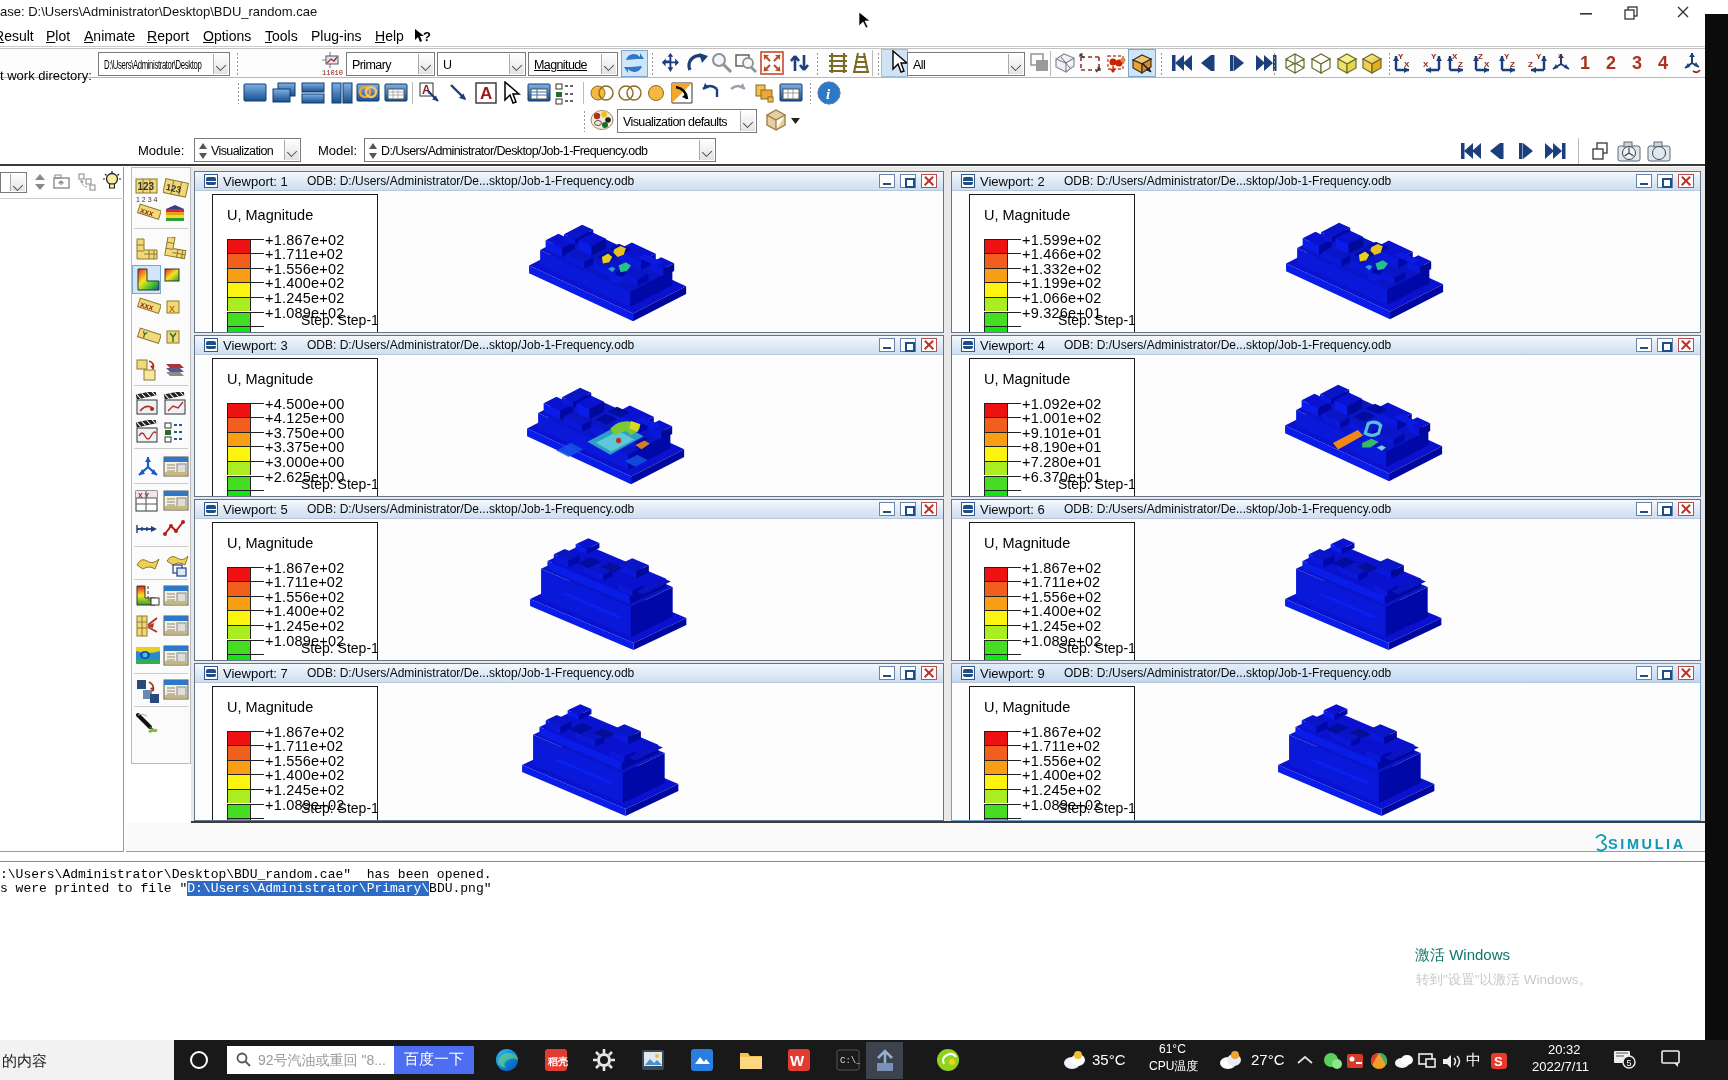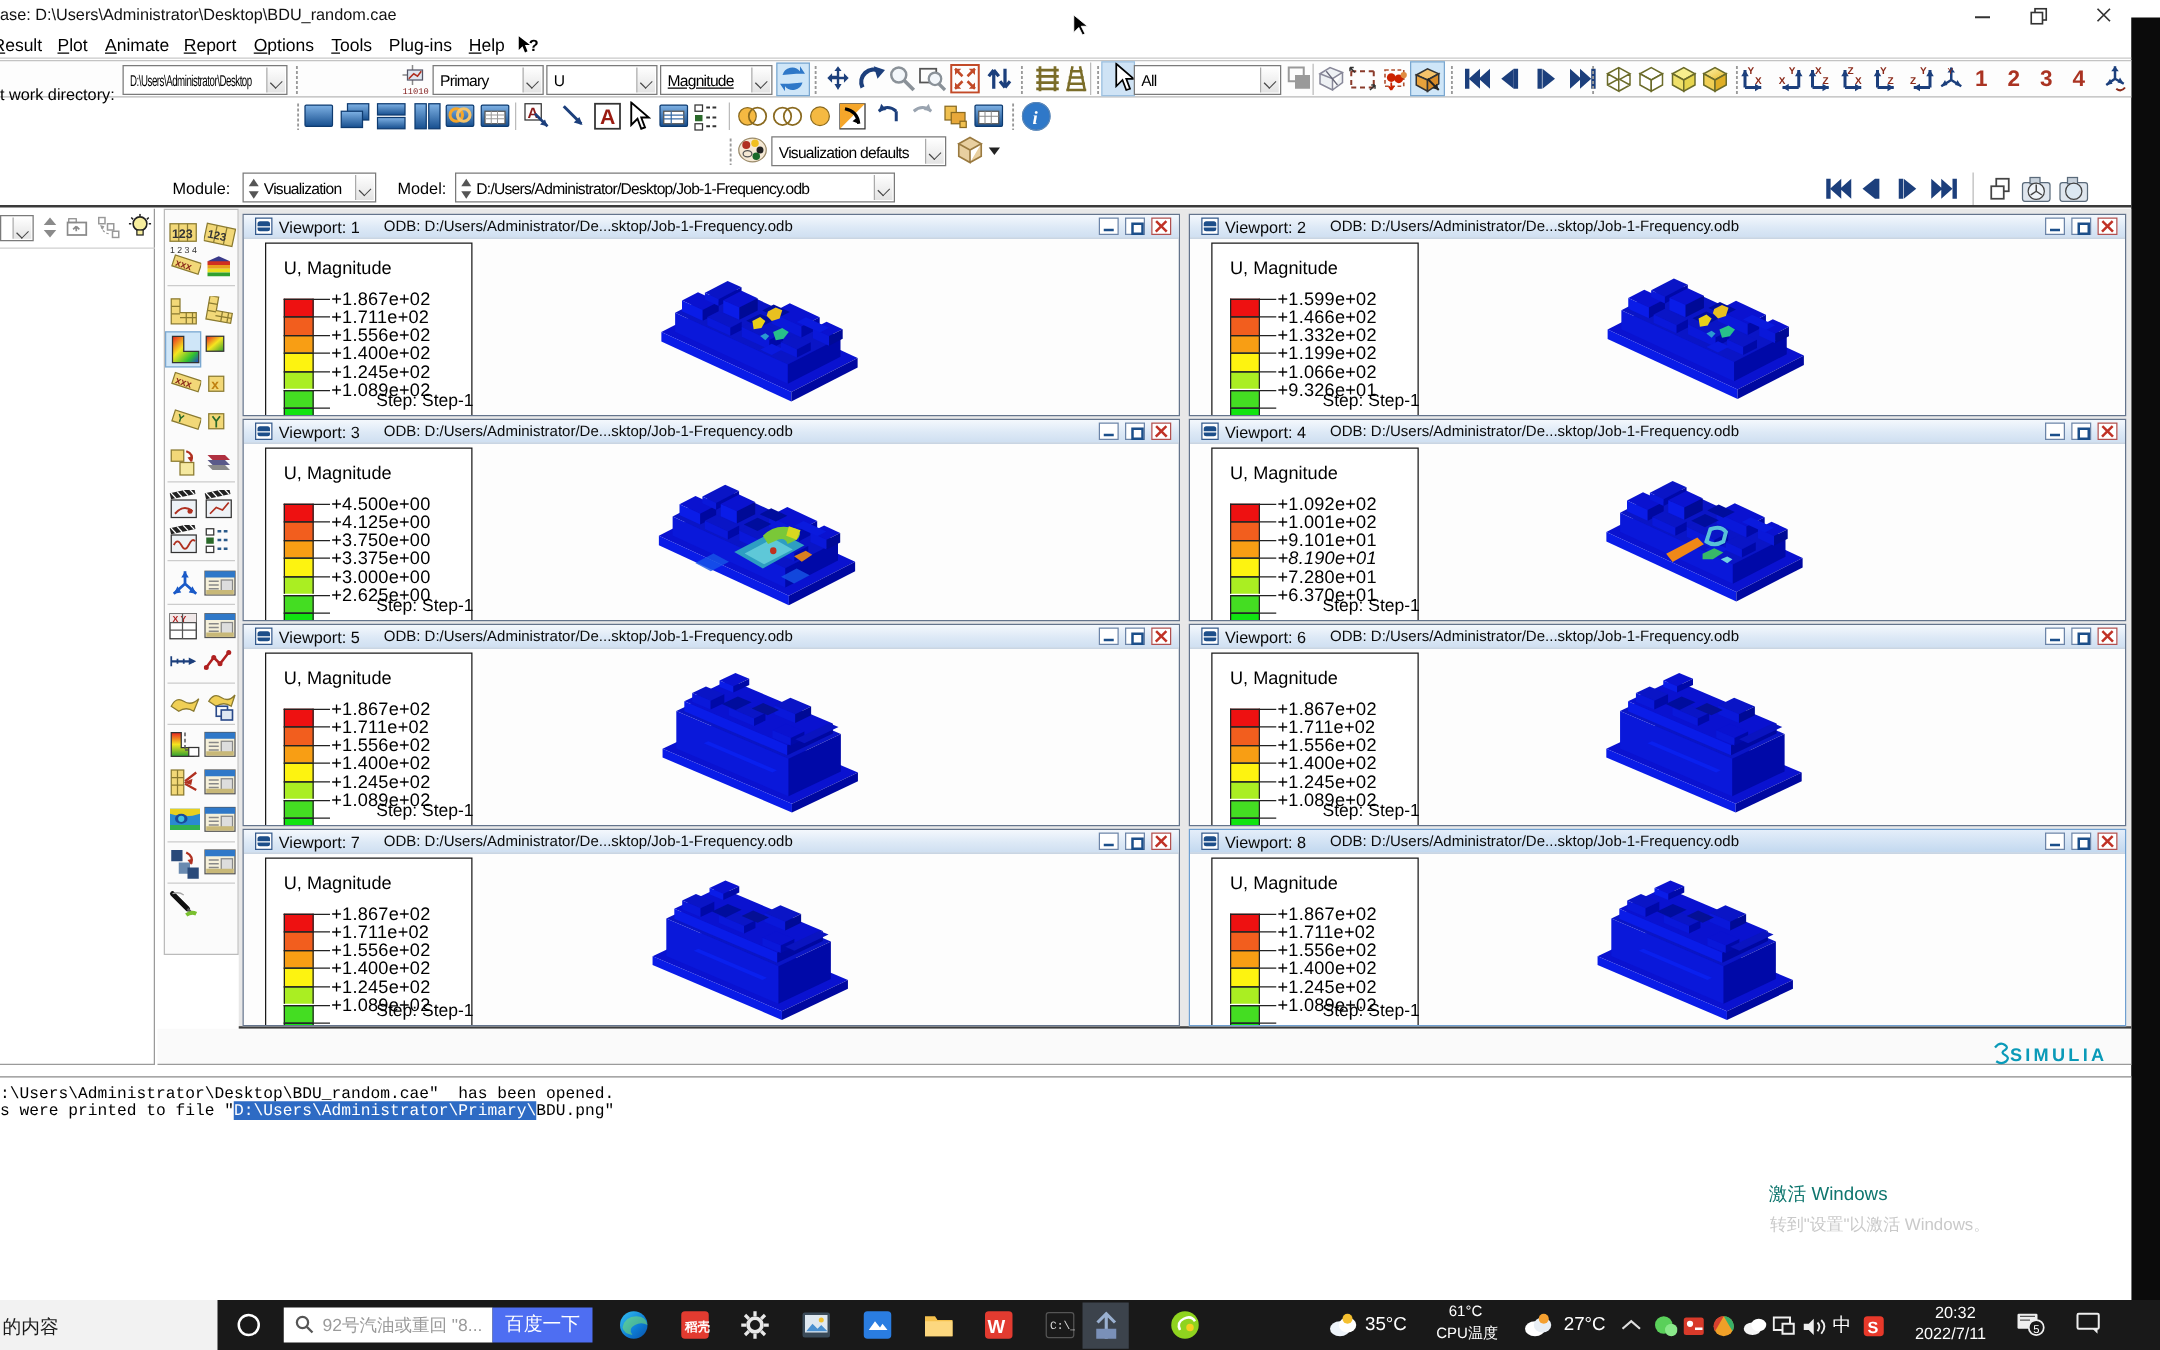--- a/index.html
+++ b/index.html
@@ -990,21 +990,21 @@
       <div class="ltk" style="top:43.5px;"></div>
       <div class="ltk" style="top:58.1px;"></div>
       <div class="ltk" style="top:72.7px;"></div>
       <div class="ltk" style="top:87.3px;"></div>
       <div class="ltk" style="top:101.9px;"></div>
       <div class="ltk" style="top:116.5px;"></div>
       <div class="ltk" style="top:131.1px;"></div>
       <div class="lvl" style="top:36.5px;">+1.092e+02</div>
       <div class="lvl" style="top:51.1px;">+1.001e+02</div>
       <div class="lvl" style="top:65.7px;">+9.101e+01</div>
-      <div class="lvl" style="top:80.3px;font-style:italic;">+8.190e+01</div>
+      <div class="lvl" style="top:80.3px;">+8.190e+01</div>
       <div class="lvl" style="top:94.9px;">+7.280e+01</div>
       <div class="lvl" style="top:109.5px;">+6.370e+01</div>
     </div>
     <div class="step" style="top:140px;">Step: Step-1</div>
   </div>
 <div class="vp" style="left:194px;top:499px;width:750px;height:162px;border:1px solid #64748c;">
     <div class="tbar" style=""></div>
     <div class="vicon"></div>
     <div class="vtitle">Viewport: 5</div>
     <div class="vodb">ODB: D:/Users/Administrator/De...sktop/Job-1-Frequency.odb</div>
@@ -1113,21 +1113,21 @@
       <div class="lvl" style="top:65.7px;">+1.556e+02</div>
       <div class="lvl" style="top:80.3px;">+1.400e+02</div>
       <div class="lvl" style="top:94.9px;">+1.245e+02</div>
       <div class="lvl" style="top:109.5px;">+1.089e+02</div>
     </div>
     <div class="step" style="top:136px;">Step: Step-1</div>
   </div>
 <div class="vp" style="left:951px;top:663px;width:750px;height:158px;border:1px solid #6f9fd0;">
     <div class="tbar" style="background:linear-gradient(#e4eefa,#c2d8ef);"></div>
     <div class="vicon"></div>
-    <div class="vtitle">Viewport: 8</div>
+    <div class="vtitle">Viewport: 9</div>
     <div class="vodb">ODB: D:/Users/Administrator/De...sktop/Job-1-Frequency.odb</div>
     <div class="vbtn mn" style="right:48px;"></div>
     <div class="vbtn rs" style="right:27px;"></div>
     <div class="vbtn cl" style="right:6px;"></div>
     <svg class="abs" style="left:324px;top:33px" width="170" height="132" viewBox="0 0 170 132">
       <g transform="scale(1.035,1)">
         <use href="#mB"></use>
       </g>
     </svg>
     <div class="leg">

